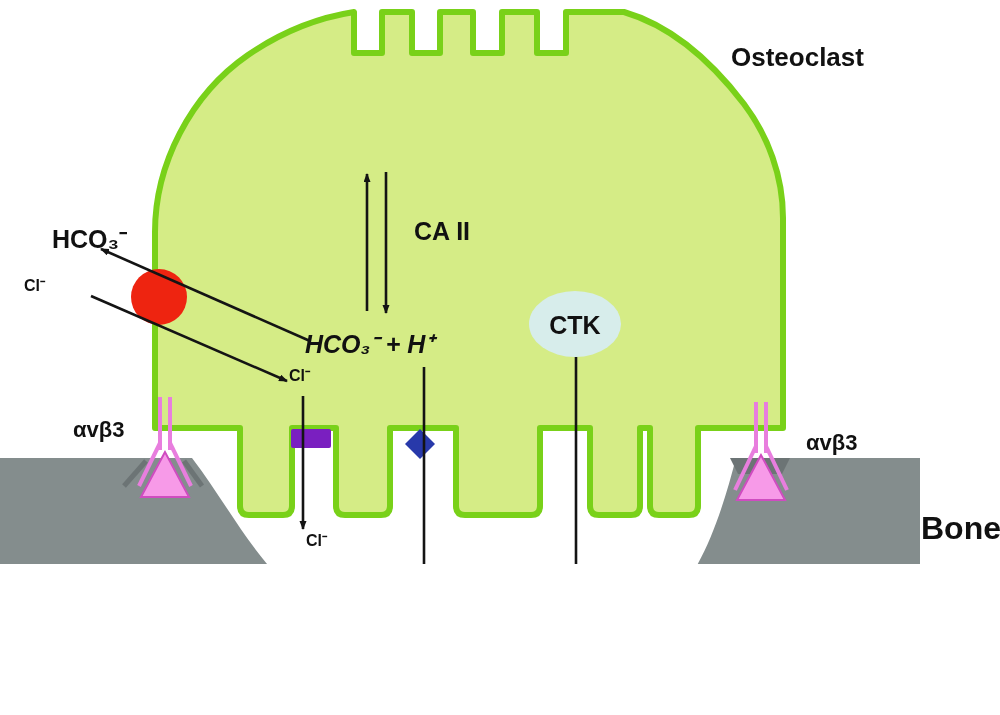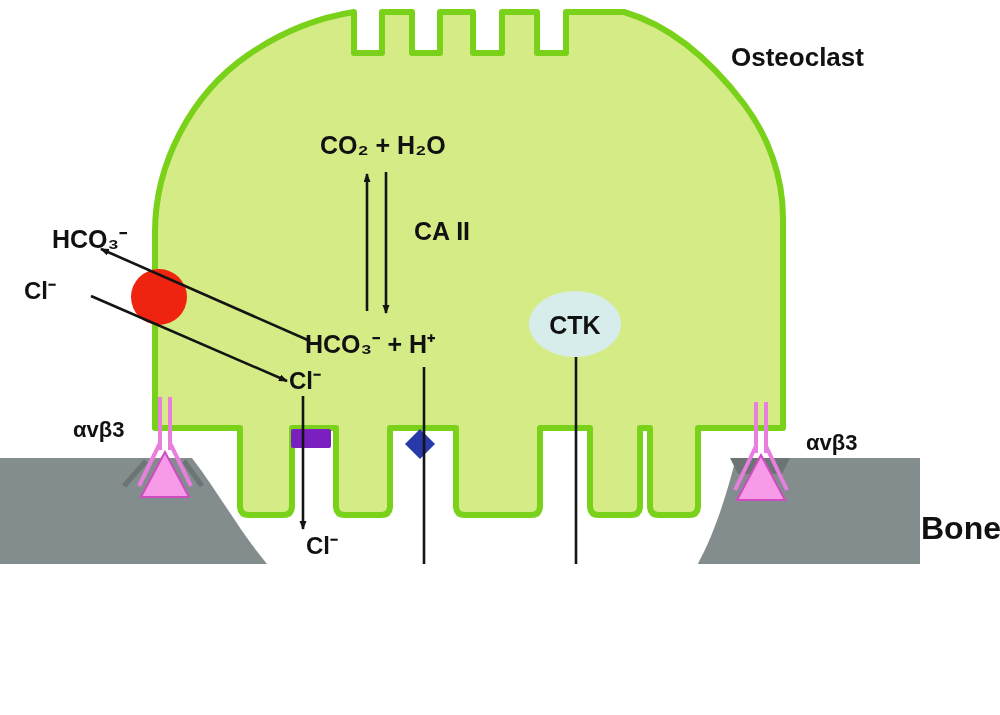--- a/index.html
+++ b/index.html
@@ -8,21 +8,21 @@
     font-family:"Liberation Sans",sans-serif;overflow:hidden;
   }
   .stage svg{position:absolute;left:0;top:0;}
   .lbl{
     position:absolute;color:#111111;font-weight:700;line-height:1.05;
     white-space:nowrap;letter-spacing:0px;
   }
   .fs27{font-size:32px;}
   .fs26{font-size:26px;}
   .fs25{font-size:25px;}
-  .fs24{font-size:24px;}
+  .fs24{font-size:16px;}
   .fs22{font-size:22px;}
   .ctk-box{
     position:absolute;left:529px;top:306px;width:92px;height:38px;
     display:flex;align-items:center;justify-content:center;
   }
 </style>
 </head>
 <body>
 
 <div class="stage">
@@ -96,25 +96,24 @@
       <line x1="303" y1="396" x2="303" y2="529" marker-end="url(#ah)"></line>
       <line x1="424" y1="367" x2="424" y2="577" marker-end="url(#ah)"></line>
       <line x1="576" y1="357" x2="576" y2="577" marker-end="url(#ah)"></line>
     </g>
   </svg>
 
   <div class="lbl fs26" style="left:731px;top:44px;">Osteoclast</div>
 
   <div class="lbl fs27" style="left:921px;top:512px;">Bone</div>
 
-  <div class="lbl fs25" style="left:320px;top:132px;">CO₂ + H₂O</div>
 
   <div class="lbl fs25" style="left:394px;top:218px;margin-left:20px;">CA II</div>
 
-  <div class="lbl fs25" style="left:305px;top:331px;">HCO₃⁻ + H⁺</div>
+  <div class="lbl fs25" style="left:305px;top:331px;font-style:italic;">HCO₃⁻ + H⁺</div>
 
   <div class="lbl fs25" style="left:12px;top:226px;margin-left:40px;">HCO₃⁻</div>
 
   <div class="lbl fs24" style="left:24px;top:278px;">Cl⁻</div>
 
   <div class="lbl fs24" style="left:289px;top:368px;">Cl⁻</div>
 
   <div class="lbl fs24" style="left:306px;top:533px;">Cl⁻</div>
 
   <div class="lbl fs24" style="left:416px;top:579px;">H⁺</div>

